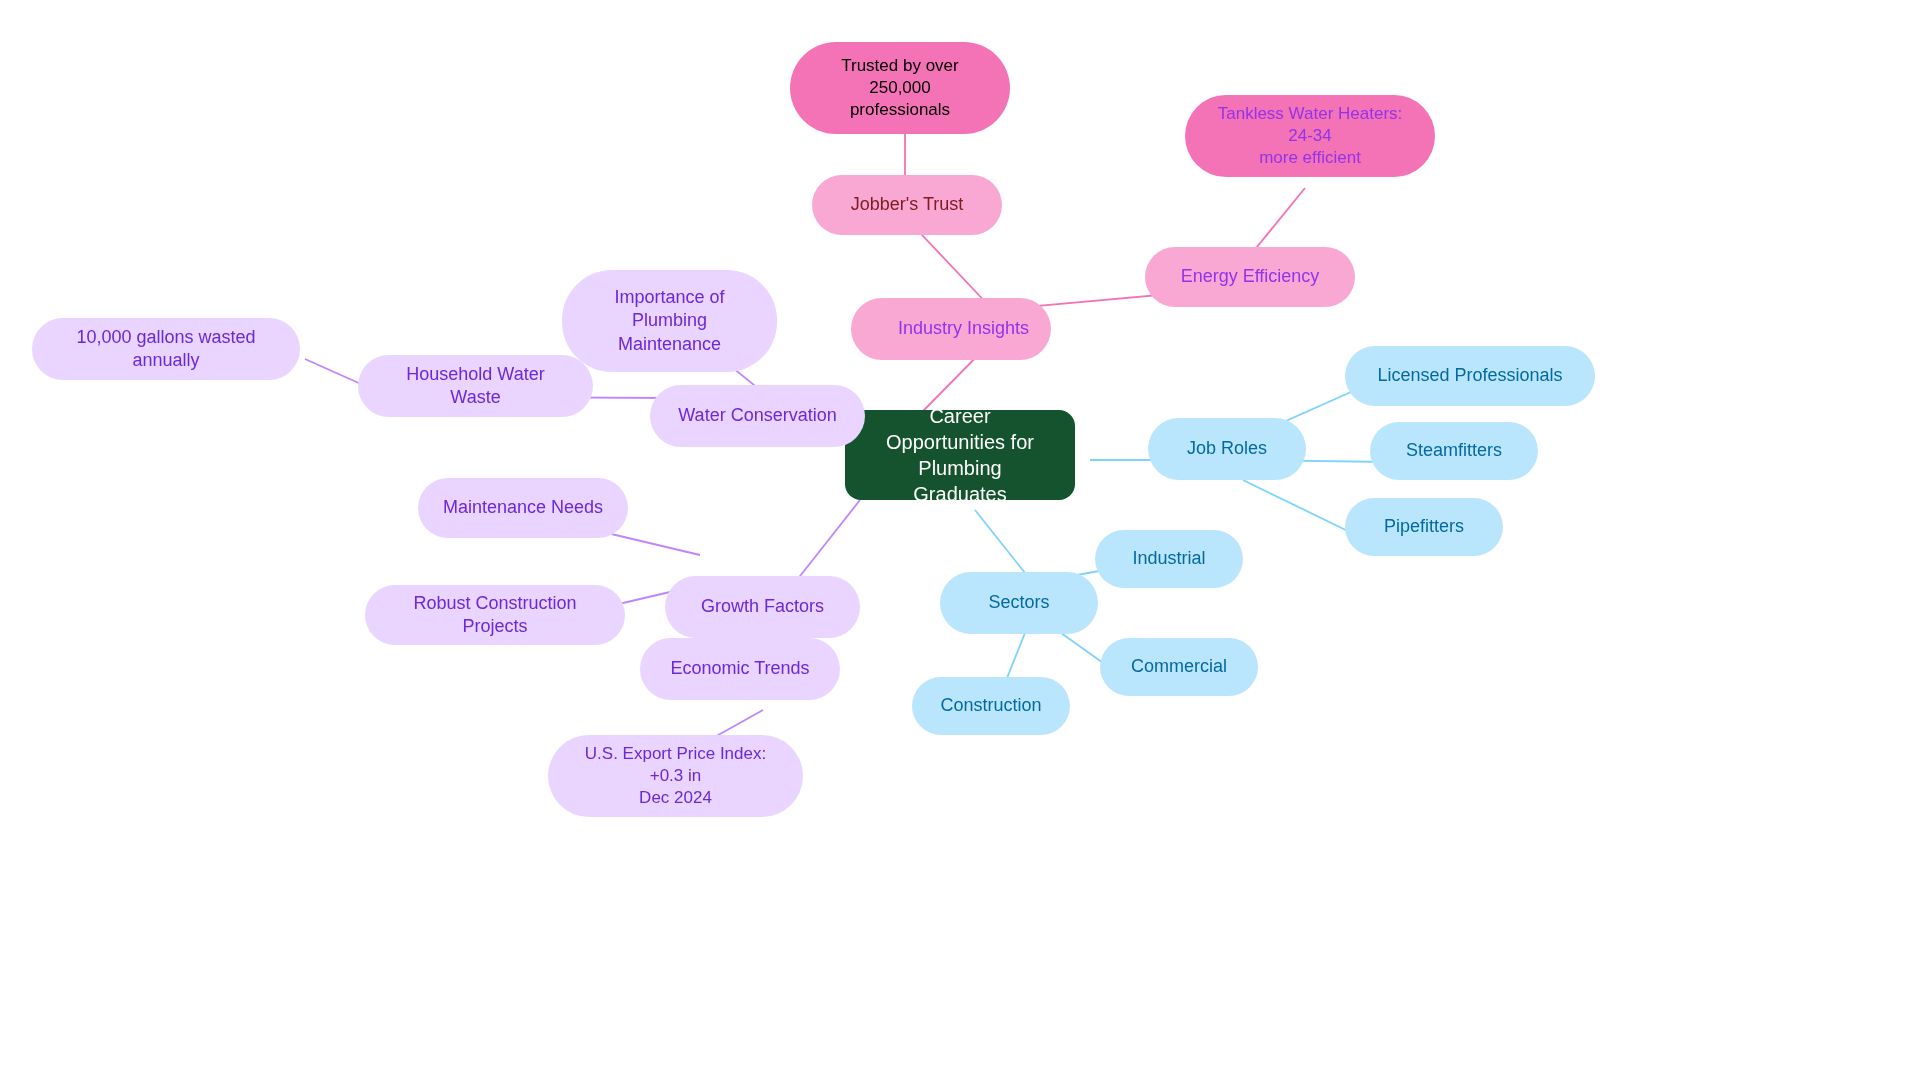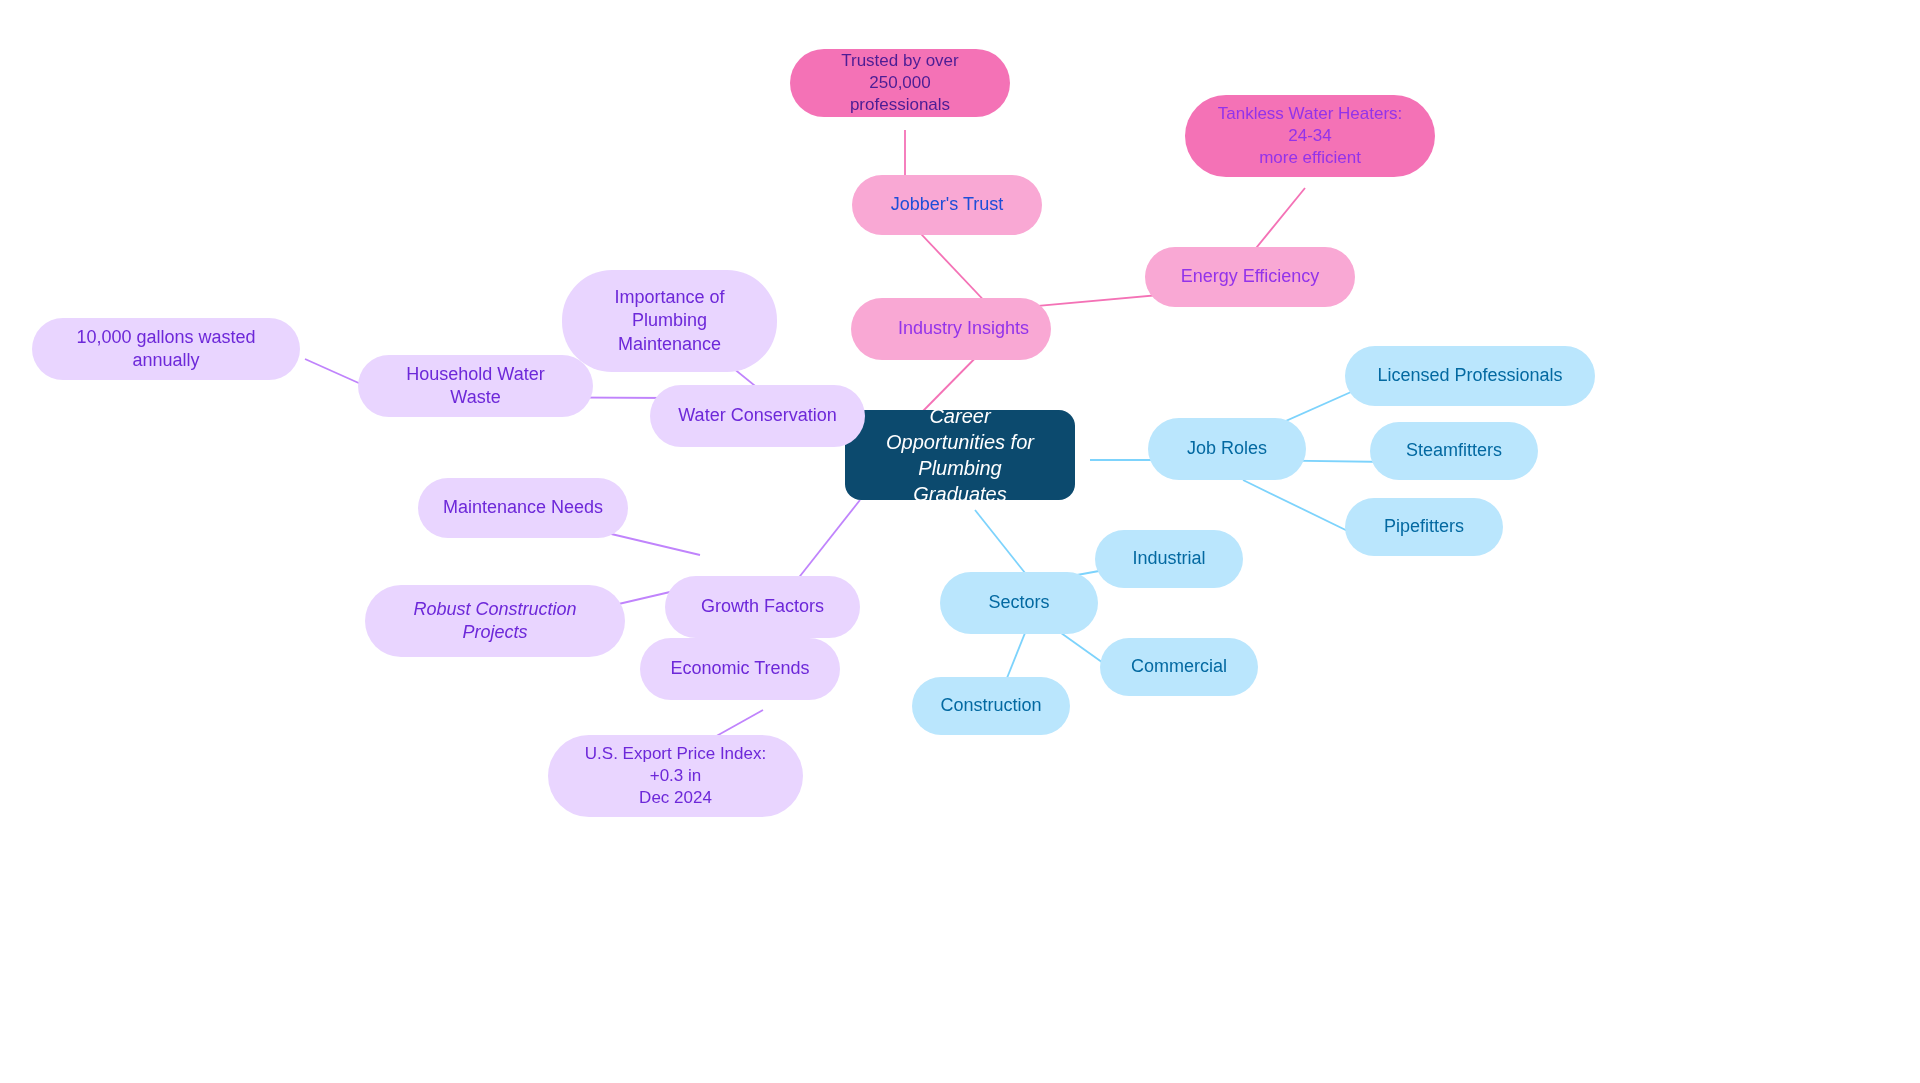--- a/index.html
+++ b/index.html
@@ -26,28 +26,27 @@
       align-items: center;
       justify-content: center;
       text-align: center;
       font-size: 18px;
       line-height: 1.3;
       padding: 14px 22px;
       z-index: 1;
       cursor: default;
     }
     .node-center {
-      background: #0c4a6e;
+      background: #14532d;
       color: #ffffff;
       font-size: 20px;
       font-weight: 500;
       border-radius: 16px;
       width: 220px;
       padding: 22px 28px;
-      font-style: italic;
     }
     .node-pink-light {
       background: #f9a8d4;
       color: #7c3aed;
       border: none;
     }
     .node-pink-medium {
       background: #f472b6;
       color: #7c3aed;
     }
@@ -108,26 +107,26 @@
   <line x1="1243" y1="460" x2="1390" y2="462" stroke="#7dd3fc" stroke-width="1.8"></line>
 
   <line x1="1243" y1="480" x2="1360" y2="537" stroke="#7dd3fc" stroke-width="1.8"></line>
 </svg>
 
 <div class="node node-center" style="left:845px; top:410px; width:230px; height:90px;">
   <span style="white-space:pre-line;">Career Opportunities for
 Plumbing Graduates</span>
 </div>
 
-<div class="node node-pink-medium" style="left:790px; top:42px; width:220px; height:68px; color:#4c1d95;margin-top:7px;">
+<div class="node node-pink-medium" style="left:790px; top:42px; width:220px; height:92px; color:#000000;">
   <span style="white-space:pre-line; font-size:17px;">Trusted by over 250,000
 professionals</span>
 </div>
 
-<div class="node node-pink-light" style="left:852px; top:175px; width:190px; height:60px; color:#1d4ed8;">
+<div class="node node-pink-light" style="left:812px; top:175px; width:190px; height:60px; color:#7f1d1d;">
   <span>Jobber's Trust</span>
 </div>
 
 <div class="node node-pink-light" style="left:851px; top:298px; width:200px; height:62px; color:#9333ea;justify-content:flex-end;">
   <span>Industry Insights</span>
 </div>
 
 <div class="node node-pink-medium" style="left:1185px; top:95px; width:250px; height:82px; color:#9333ea;">
   <span style="white-space:pre-line; font-size:17px;">Tankless Water Heaters: 24-34
 more efficient</span>
@@ -155,21 +154,21 @@
 </div>
 
 <div class="node node-purple-light" style="left:665px; top:542px; width:195px; height:62px;margin-top:34px;">
   <span>Growth Factors</span>
 </div>
 
 <div class="node node-purple-light" style="left:418px; top:478px; width:210px; height:60px;">
   <span>Maintenance Needs</span>
 </div>
 
-<div class="node node-purple-light" style="left:365px; top:585px; width:260px; height:72px;font-style:italic;">
+<div class="node node-purple-light" style="left:365px; top:585px; width:260px; height:60px;">
   <span>Robust Construction Projects</span>
 </div>
 
 <div class="node node-purple-light" style="left:640px; top:638px; width:200px; height:62px;">
   <span>Economic Trends</span>
 </div>
 
 <div class="node node-purple-light" style="left:548px; top:735px; width:255px; height:82px; font-size:17px;">
   <span style="white-space:pre-line;">U.S. Export Price Index: +0.3 in
 Dec 2024</span>

